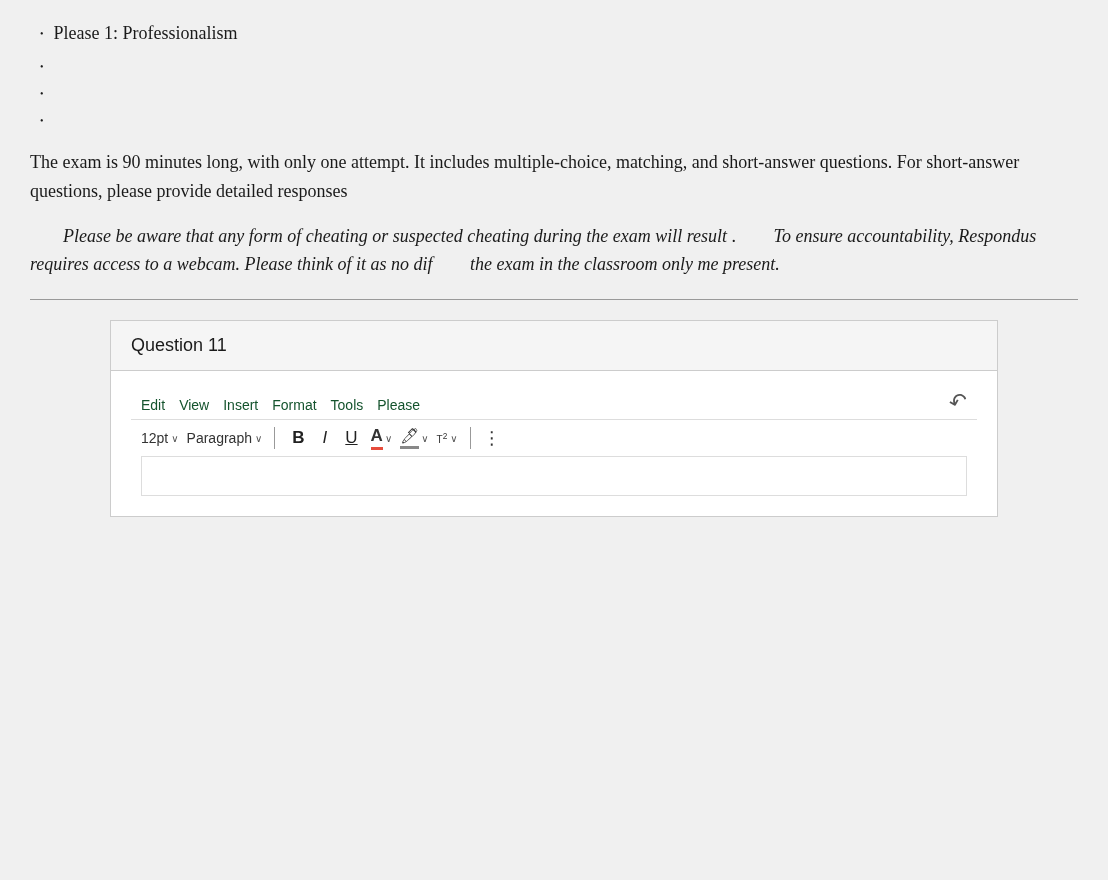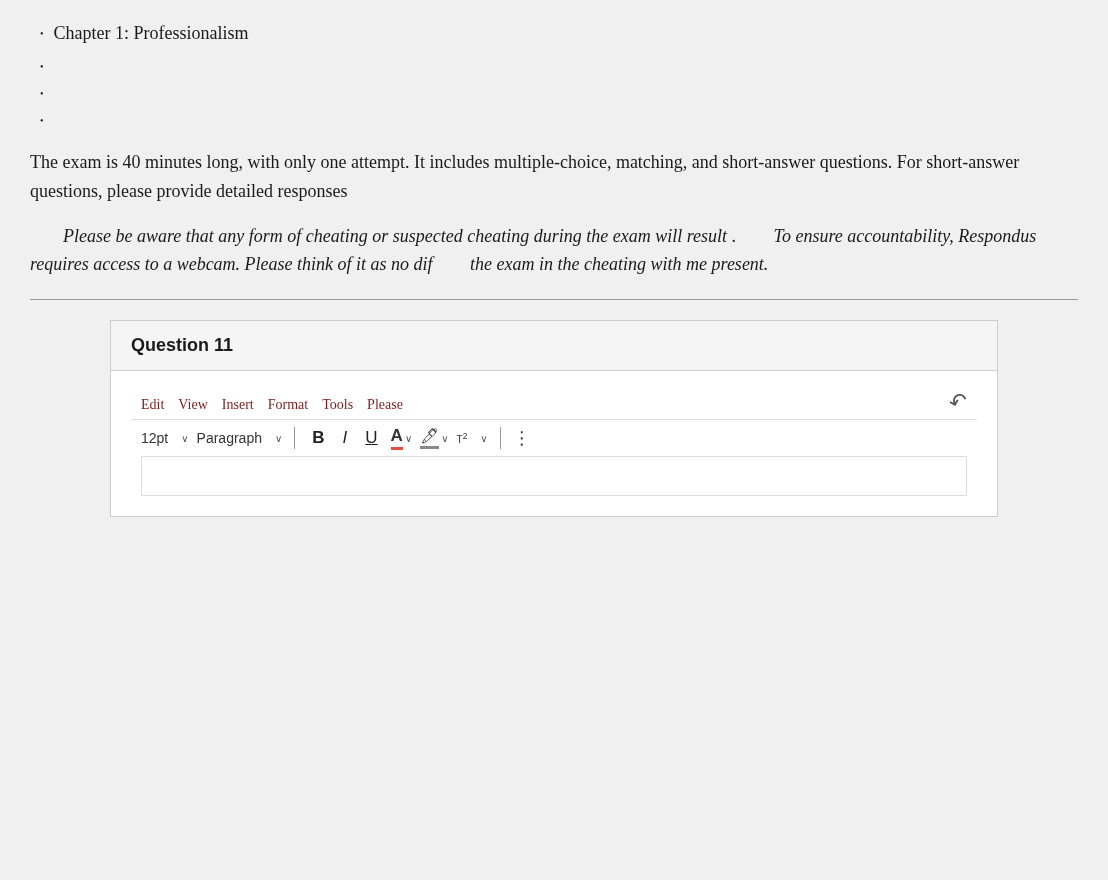--- a/index.html
+++ b/index.html
@@ -70,21 +70,21 @@
 
     .question-header {
       background-color: #f5f5f5;
       border-bottom: 1px solid #ccc;
       padding: 14px 20px;
     }
 
     .question-header-title {
       font-family: Arial, sans-serif;
       font-size: 18px;
-      font-weight: bold;
+      font-weight: normal;
       color: #1a1a1a;
     }
 
     .question-body {
       padding: 20px 20px 10px 20px;
       position: relative;
     }
 
     .question-prompt {
       font-family: Arial, sans-serif;
@@ -100,23 +100,23 @@
       font-size: 22px;
       color: #555;
       transform: rotate(-15deg);
     }
 
     .editor-menubar {
       display: flex;
       align-items: center;
       gap: 14px;
       padding: 6px 10px;
-      font-family: Liberation Serif, serif;
+      font-family: Liberation Sans, sans-serif;
       font-size: 14px;
-      color: #7f1d1d;
+      color: #14532d;
     }
 
     .editor-menubar span {
       cursor: pointer;
     }
 
     .editor-toolbar {
       display: flex;
       align-items: center;
       gap: 8px;
@@ -153,21 +153,21 @@
     }
 
     .toolbar-btn.underline {
       text-decoration: underline;
       font-size: 17px;
     }
 
     .toolbar-dropdown {
       display: flex;
       align-items: center;
-      gap: 13px;
+      gap: 3px;
       cursor: pointer;
     }
 
     .dropdown-arrow {
       font-size: 10px;
       color: #555;
     }
 
     .toolbar-color-a {
       font-size: 17px;
@@ -220,43 +220,43 @@
     }
   </style>
 </head>
 <body>
 
 <div class="page-content">
 
   <ul class="bullet-list">
     <li>
       <span class="bullet-dot">•</span>
-      <span>Chapter 1: Professionalism</span>
+      <span>Please 1: Professionalism</span>
     </li>
     <li>
       <span class="bullet-dot">•</span>
     </li>
     <li>
       <span class="bullet-dot">•</span>
     </li>
     <li>
       <span class="bullet-dot">•</span>
     </li>
   </ul>
 
   <div class="paragraph-block">
-    <span>The exam is 40 minutes long, with only one attempt. It includes multiple-choice, matching, and short-answer questions. For short-answer questions, please provide detailed responses</span>
+    <span>The exam is 90 minutes long, with only one attempt. It includes multiple-choice, matching, and short-answer questions. For short-answer questions, please provide detailed responses</span>
   </div>
 
   <div class="paragraph-block">
     <span>
       <span class="italic-text">Please be aware that any form of cheating or suspected cheating during the exam will result</span>
       <span>. </span>
       <span class="italic-text">To ensure accountability, Respondus requires access to a webcam. Please think of it as no dif</span>
-      <span class="italic-text"> the exam in the cheating with me present.</span>
+      <span class="italic-text"> the exam in the classroom only me present.</span>
     </span>
   </div>
 
   <hr class="divider">
 
   <div class="question-card">
 
     <div class="question-header">
       <span class="question-header-title">Question 11</span>
     </div>

